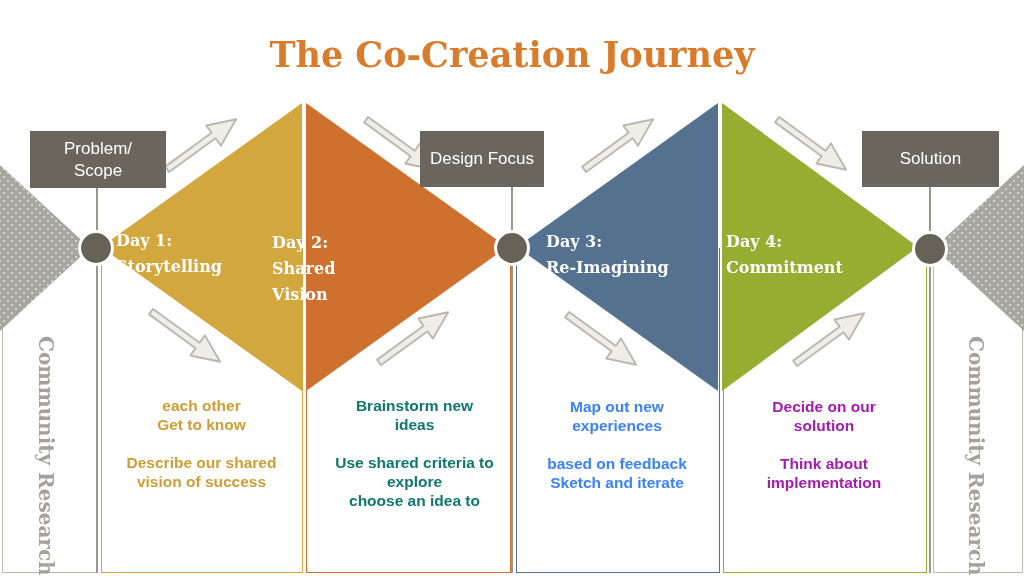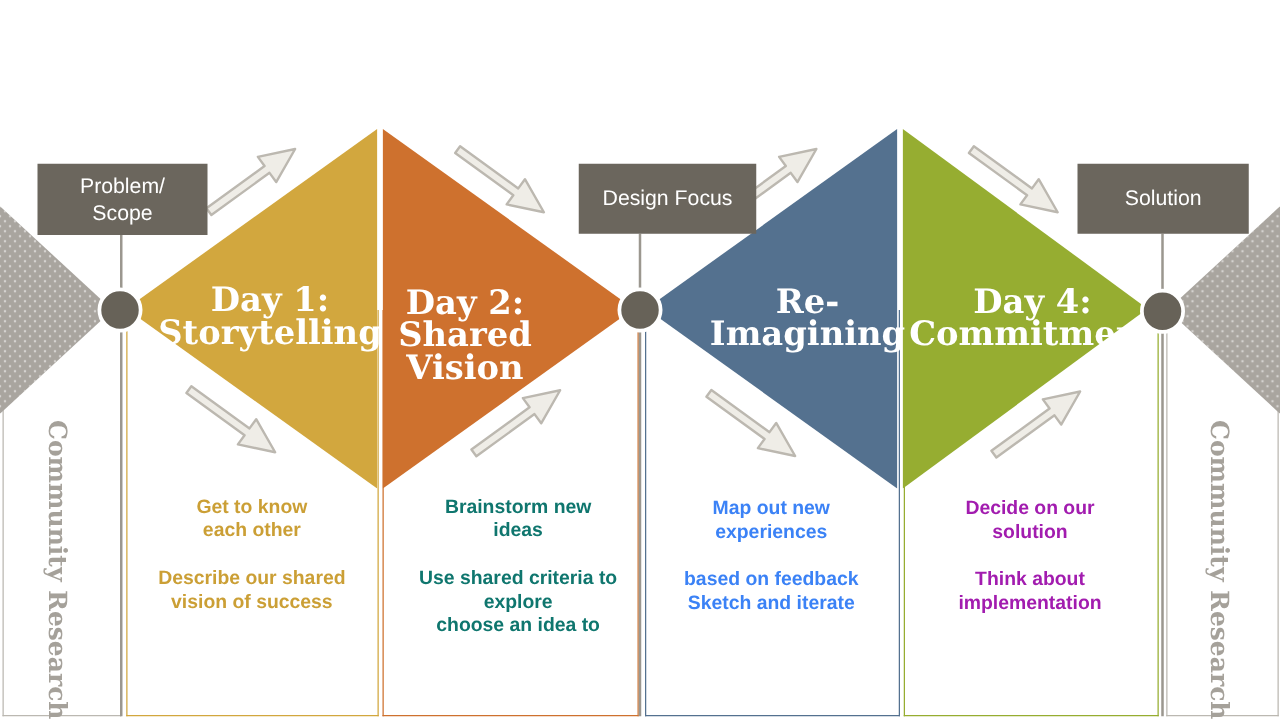--- a/index.html
+++ b/index.html
@@ -57,27 +57,27 @@
   #dot-center{left:494px;top:230px;}
   #dot-right{left:912px;top:231px;}
 
   
   .label-box{
     background:#6b665d;color:#ffffff;z-index:6;
     display:flex;flex-direction:column;align-items:center;justify-content:center;
     font-size:17px;line-height:22px;text-align:center;
   }
   #box-problem{left:30px;top:131px;width:136px;height:57px;}
-  #box-design{left:463px;top:131px;width:142px;height:56px;}
+  #box-design{left:420px;top:131px;width:124px;height:56px;}
   #box-solution{left:862px;top:131px;width:137px;height:56px;}
 
   
   .day-title{
-    z-index:4;text-align:center;color:#ffffff;
-    font-family:"DejaVu Serif",serif;font-weight:bold;font-size:27px;line-height:26px;
+    z-index:4;text-align:left;color:#ffffff;
+    font-family:"DejaVu Serif",serif;font-weight:bold;font-size:16px;line-height:26px;
   }
   #title-day1{left:116px;top:228px;width:200px;}
   #title-day2{left:272px;top:230px;width:200px;}
   #title-day3{left:546px;top:229px;width:200px;}
   #title-day4{left:726px;top:229px;width:200px;}
 
   
   .items{
     z-index:2;display:flex;flex-direction:column;gap:19px;text-align:center;
     font-weight:bold;font-size:15.5px;line-height:19px;
@@ -107,20 +107,21 @@
   #arrow-5{left:140px;top:320px;}
   #arrow-6{left:368px;top:320px;}
   #arrow-7{left:556px;top:323px;}
   #arrow-8{left:784px;top:321px;}
 </style>
 </head>
 <body>
 
 <div id="stage">
 
+  <div id="page-title" class="abs">The Co-Creation Journey</div>
 
   <div id="panel-left" class="abs col-box"></div>
   <div id="col-day1" class="abs col-box"></div>
   <div id="col-day2" class="abs col-box"></div>
   <div id="col-day3" class="abs col-box"></div>
   <div id="col-day4" class="abs col-box"></div>
   <div id="panel-right" class="abs col-box"></div>
 
   <div id="line-left" class="abs vline"></div>
   <div id="line-center" class="abs vline"></div>
@@ -137,20 +138,21 @@
   <div id="title-day1" class="abs day-title">
     <div>Day 1:</div>
     <div>Storytelling</div>
   </div>
   <div id="title-day2" class="abs day-title">
     <div>Day 2:</div>
     <div>Shared</div>
     <div>Vision</div>
   </div>
   <div id="title-day3" class="abs day-title">
+    <div>Day 3:</div>
     <div>Re-Imagining</div>
   </div>
   <div id="title-day4" class="abs day-title">
     <div>Day 4:</div>
     <div>Commitment</div>
   </div>
 
   <div id="box-problem" class="abs label-box">
     <div>Problem/</div>
     <div>Scope</div>
@@ -186,22 +188,22 @@
     </svg>
   <svg id="arrow-7" class="abs arrow se" viewBox="0 0 96 34">
       <polygon points="3,13.5 63,13.5 63,4 92,17 63,30 63,20.5 3,20.5" fill="#efede7" stroke="#bcb8b0" stroke-width="2" stroke-linejoin="round"></polygon>
     </svg>
   <svg id="arrow-8" class="abs arrow ne" viewBox="0 0 96 34">
       <polygon points="3,13.5 63,13.5 63,4 92,17 63,30 63,20.5 3,20.5" fill="#efede7" stroke="#bcb8b0" stroke-width="2" stroke-linejoin="round"></polygon>
     </svg>
 
   <div id="items-day1" class="abs items">
     <div>
+      <div>each other</div>
       <div>Get to know</div>
-      <div>each other</div>
     </div>
     <div>
       <div>Describe our shared</div>
       <div>vision of success</div>
     </div>
   </div>
 
   <div id="items-day2" class="abs items">
     <div>
       <div>Brainstorm new</div>

